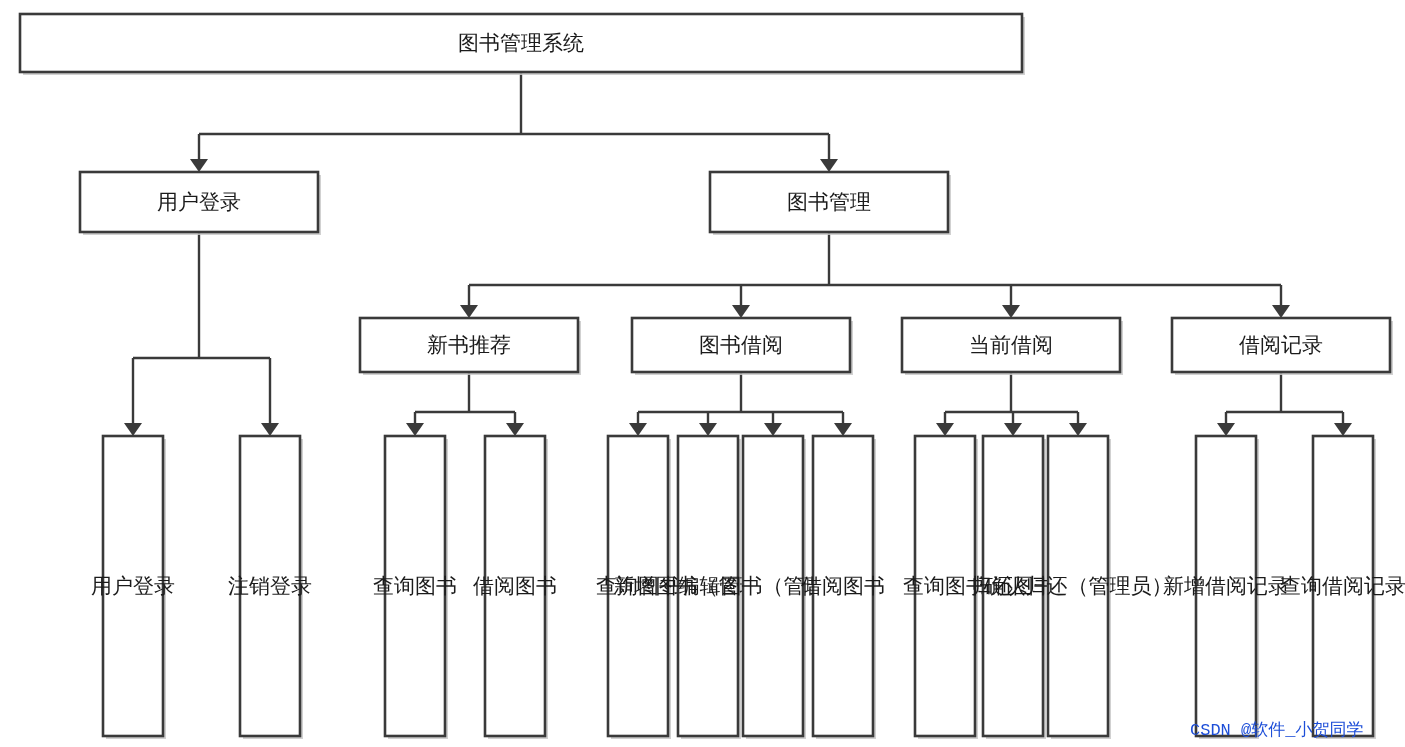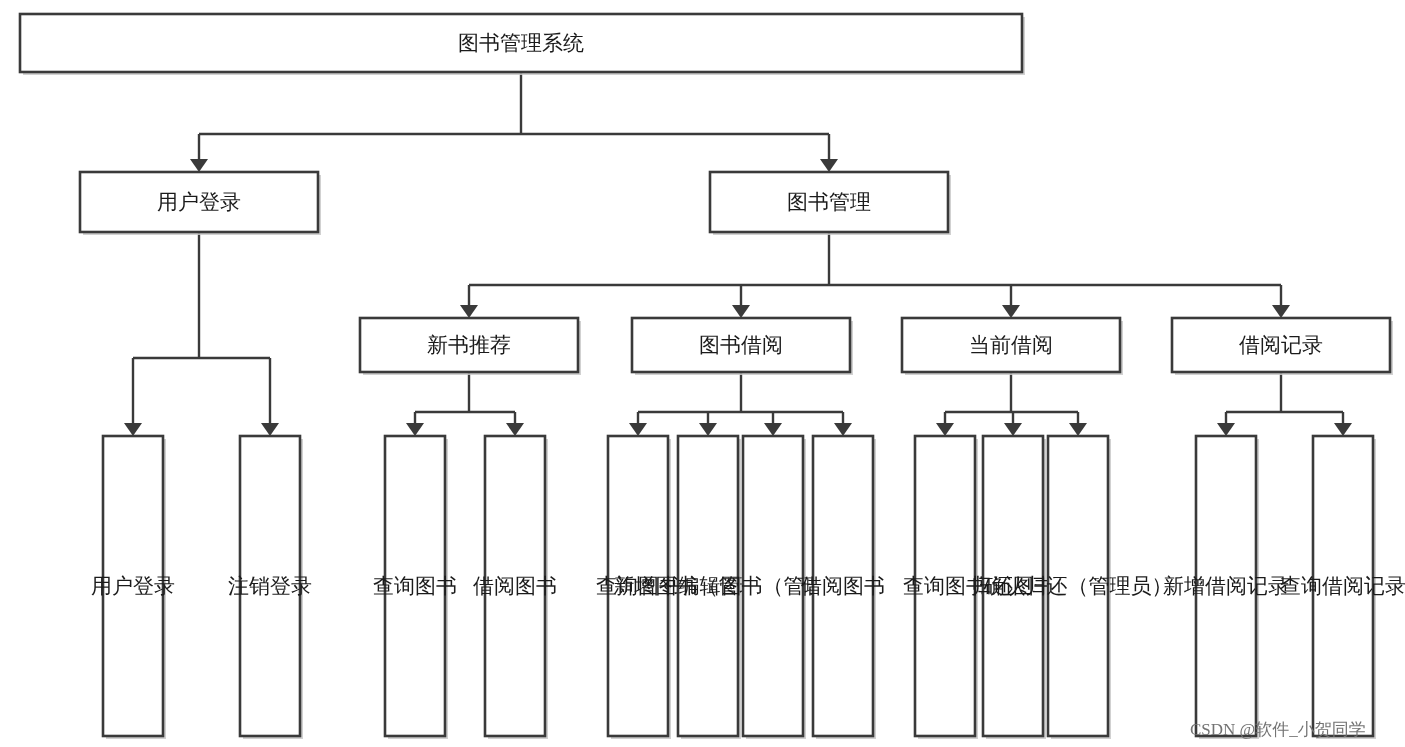--- a/index.html
+++ b/index.html
@@ -49,23 +49,23 @@
   }
   .node-label-h {
     font-family: "Liberation Sans", "DejaVu Sans", sans-serif;
     font-size: 21px;
     fill: #1b1b1b;
     text-anchor: middle;
     dominant-baseline: middle;
   }
   .watermark {
     position: absolute;
-    font-family: Liberation Serif, serif;
+    font-family: Liberation Mono, monospace;
     font-size: 17px;
-    color: #737373;
+    color: #1d4ed8;
     white-space: nowrap;
     user-select: none;
   }
 </style>
 </head>
 <body>
 
 <div id="diagram-root">
   <svg class="flow" viewBox="0 0 1405 747">
     <g id="edges-layer">

